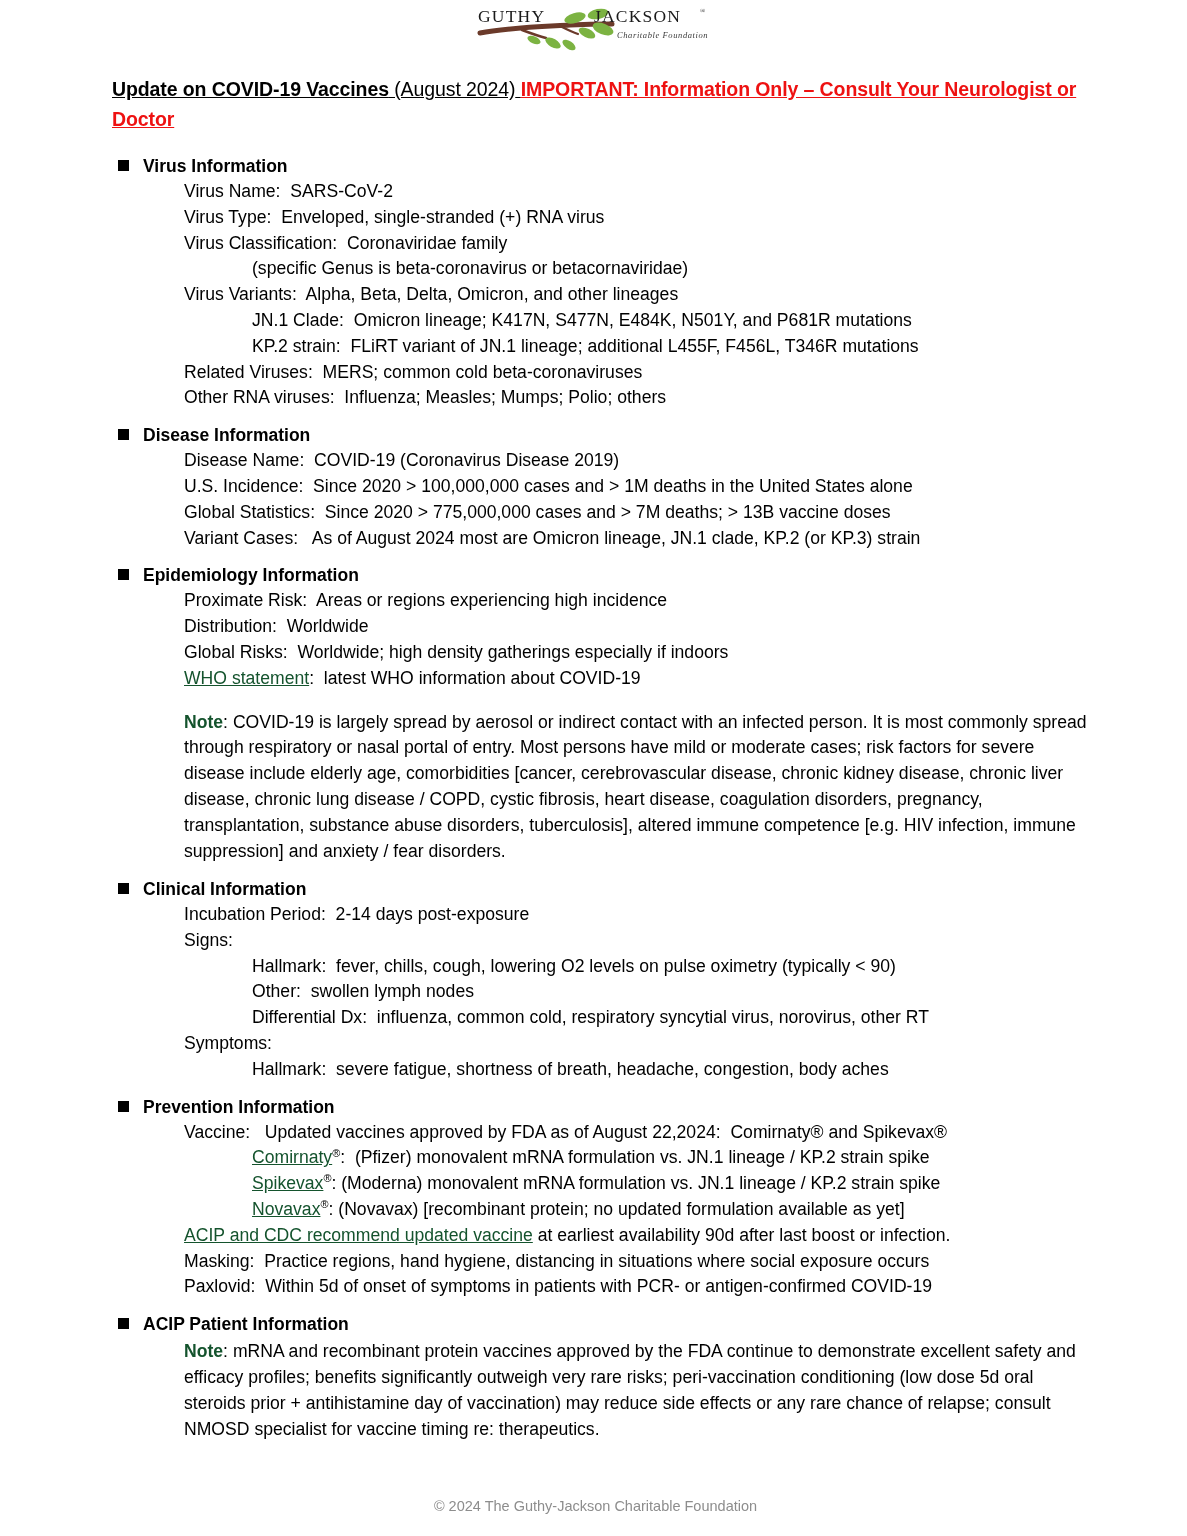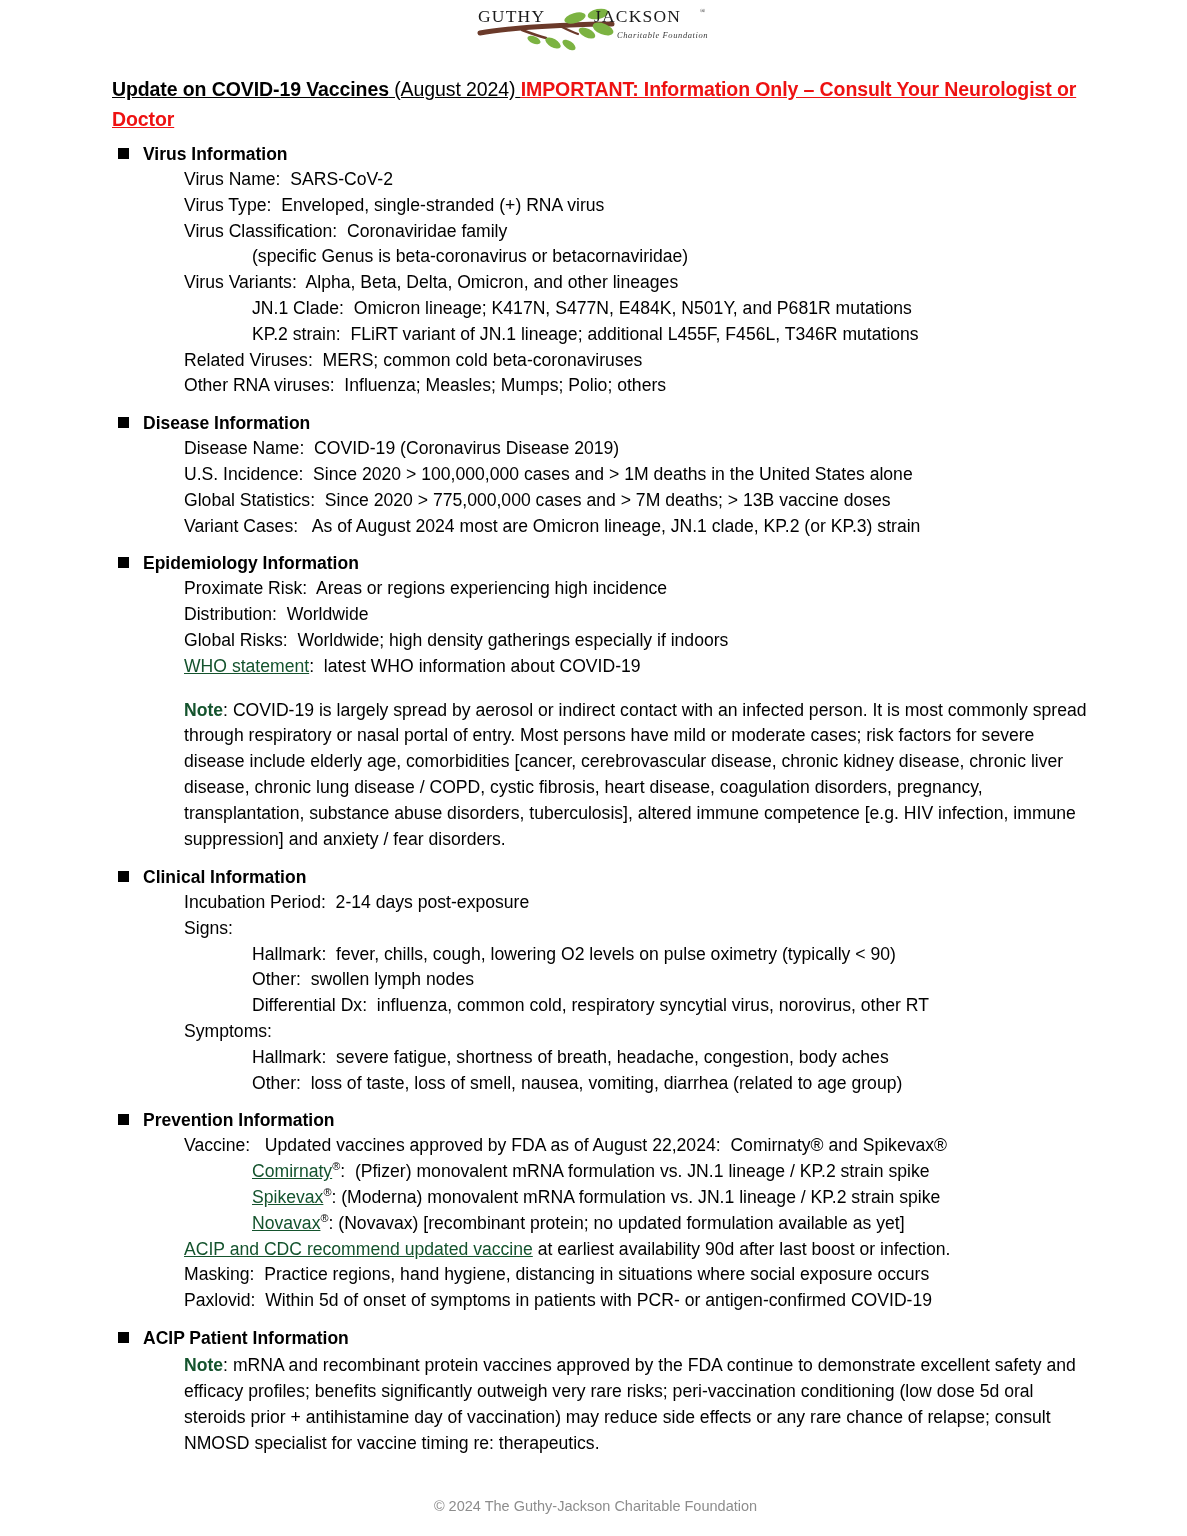--- a/index.html
+++ b/index.html
@@ -44,21 +44,21 @@
     letter-spacing: -0.1px;
   }
   .t-bold-u { font-weight: bold; text-decoration: underline; }
   .t-reg-u  { font-weight: normal; text-decoration: underline; }
   .t-red-u  { font-weight: bold; text-decoration: underline; color: #EE1111; }
 
   
   .section {
     margin-top: 12px;
   }
-  .section.first { margin-top: 8px; }
+  .section.first { margin-top: 20px; }
   .sec-head {
     display: flex;
     align-items: baseline;
     font-size: 17.5px;
     font-weight: bold;
     line-height: 24px;
     margin-left: 6px;
   }
   .sq {
     display: inline-block;
@@ -205,21 +205,20 @@
       <span>Clinical Information</span>
     </div>
     <div class="lines">
       <div class="ln">Incubation Period:  2-14 days post-exposure</div>
       <div class="ln">Signs:</div>
       <div class="ln i2">Hallmark:  fever, chills, cough, lowering O2 levels on pulse oximetry (typically &lt; 90)</div>
       <div class="ln i2">Other:  swollen lymph nodes</div>
       <div class="ln i2">Differential Dx:  influenza, common cold, respiratory syncytial virus, norovirus, other RT</div>
       <div class="ln">Symptoms:</div>
       <div class="ln i2">Hallmark:  severe fatigue, shortness of breath, headache, congestion, body aches</div>
-      <div class="ln i2">Other:  loss of taste, loss of smell, nausea, vomiting, diarrhea (related to age group)</div>
     </div>
   </div>
 
   <div class="section">
     <div class="sec-head">
       <span class="sq"></span>
       <span>Prevention Information</span>
     </div>
     <div class="lines">
       <div class="ln">Vaccine:   Updated vaccines approved by FDA as of August 22,2024:  Comirnaty® and Spikevax®</div>

